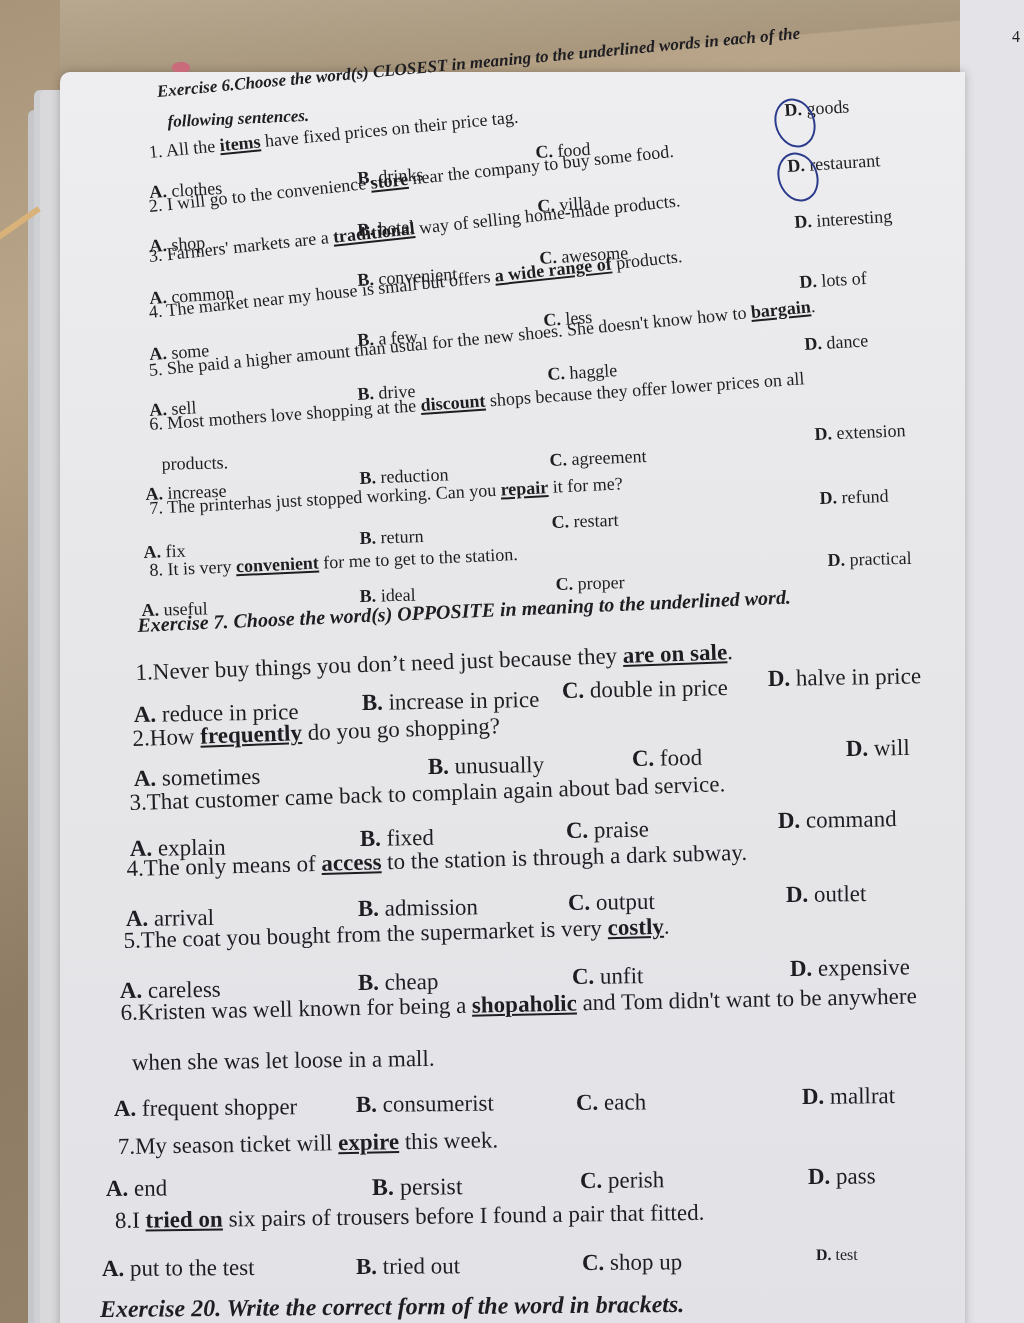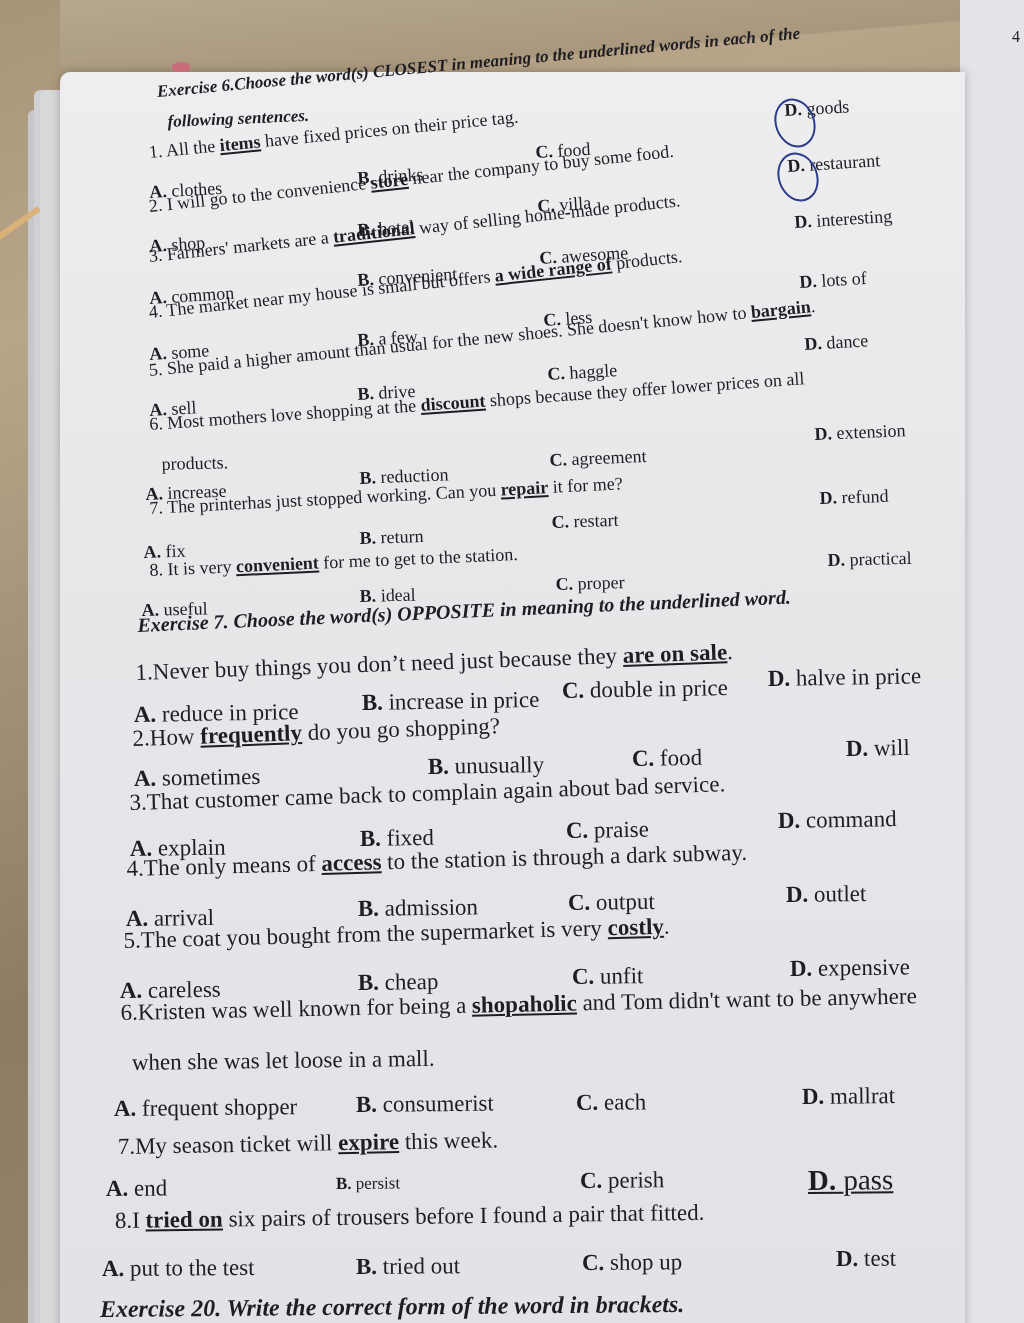--- a/index.html
+++ b/index.html
@@ -130,22 +130,22 @@
     <div class="line opt" style="left: 572px; top: 964px; font-size: 23px; transform: rotate(-0.75deg);"><b>C. </b><span>unfit</span></div>
     <div class="line opt" style="left: 790px; top: 956px; font-size: 23px; transform: rotate(-0.75deg);"><b>D. </b><span>expensive</span></div>
     <div class="line" style="left: 121px; top: 1000px; font-size: 23px; transform: rotate(-1.2deg);"><span>6.</span><span>Kristen was well known for being a </span><span class="u">shopaholic</span><span> and Tom didn't want to be anywhere</span></div>
     <div class="line" style="left: 132px; top: 1050px; font-size: 23px; transform: rotate(-0.8deg);">when she was let loose in a mall.</div>
     <div class="line opt" style="left: 114px; top: 1096px; font-size: 23px; transform: rotate(-0.6deg);"><b>A. </b><span>frequent shopper</span></div>
     <div class="line opt" style="left: 356px; top: 1092px; font-size: 23px; transform: rotate(-0.6deg);"><b>B. </b><span>consumerist</span></div>
     <div class="line opt" style="left: 576px; top: 1090px; font-size: 23px; transform: rotate(-0.6deg);"><b>C. </b><span>each</span></div>
     <div class="line opt" style="left: 802px; top: 1084px; font-size: 23px; transform: rotate(-0.6deg);"><b>D. </b><span>mallrat</span></div>
     <div class="line" style="left: 118px; top: 1134px; font-size: 23px; transform: rotate(-1deg);"><span>7.</span><span>My season ticket will </span><span class="u">expire</span><span> this week.</span></div>
     <div class="line opt" style="left: 106px; top: 1176px; font-size: 23px; transform: rotate(-0.5deg);"><b>A. </b><span>end</span></div>
-    <div class="line opt" style="left: 336px; top: 1174px; font-size: 17px; transform: rotate(-0.5deg);"><b>B. </b><span>persist</span></div>
+    <div class="line opt" style="left: 372px; top: 1174px; font-size: 24px; transform: rotate(-0.5deg);"><b>B. </b><span>persist</span></div>
     <div class="line opt" style="left: 580px; top: 1168px; font-size: 23px; transform: rotate(-0.5deg);"><b>C. </b><span>perish</span></div>
-    <div class="line opt" style="left: 808px; top: 1164px; font-size: 29px; transform: rotate(-0.5deg); text-decoration: underline;"><b>D. </b><span>pass</span></div>
+    <div class="line opt" style="left: 808px; top: 1164px; font-size: 23px; transform: rotate(-0.5deg);"><b>D. </b><span>pass</span></div>
     <div class="line" style="left: 115px; top: 1208px; font-size: 23px; transform: rotate(-0.8deg);"><span>8.</span><span>I </span><span class="u">tried on</span><span> six pairs of trousers before I found a pair that fitted.</span></div>
     <div class="line opt" style="left: 102px; top: 1256px; font-size: 23px; transform: rotate(-0.4deg);"><b>A. </b><span>put to the test</span></div>
     <div class="line opt" style="left: 356px; top: 1254px; font-size: 23px; transform: rotate(-0.4deg);"><b>B. </b><span>tried out</span></div>
     <div class="line opt" style="left: 582px; top: 1250px; font-size: 23px; transform: rotate(-0.4deg);"><b>C. </b><span>shop up</span></div>
-    <div class="line opt" style="left: 836px; top: 1246px; font-size: 23px; transform: rotate(-0.4deg);"><b>D. </b><span>test</span></div>
+    <div class="line opt" style="left: 816px; top: 1246px; font-size: 16px; transform: rotate(-0.4deg);"><b>D. </b><span>test</span></div>
     <div class="line heading" style="left: 100px; top: 1296px; font-size: 24px; transform: rotate(-0.5deg);">Exercise 20. Write the correct form of the word in brackets.</div>
   </div>
 
 </body></html>

